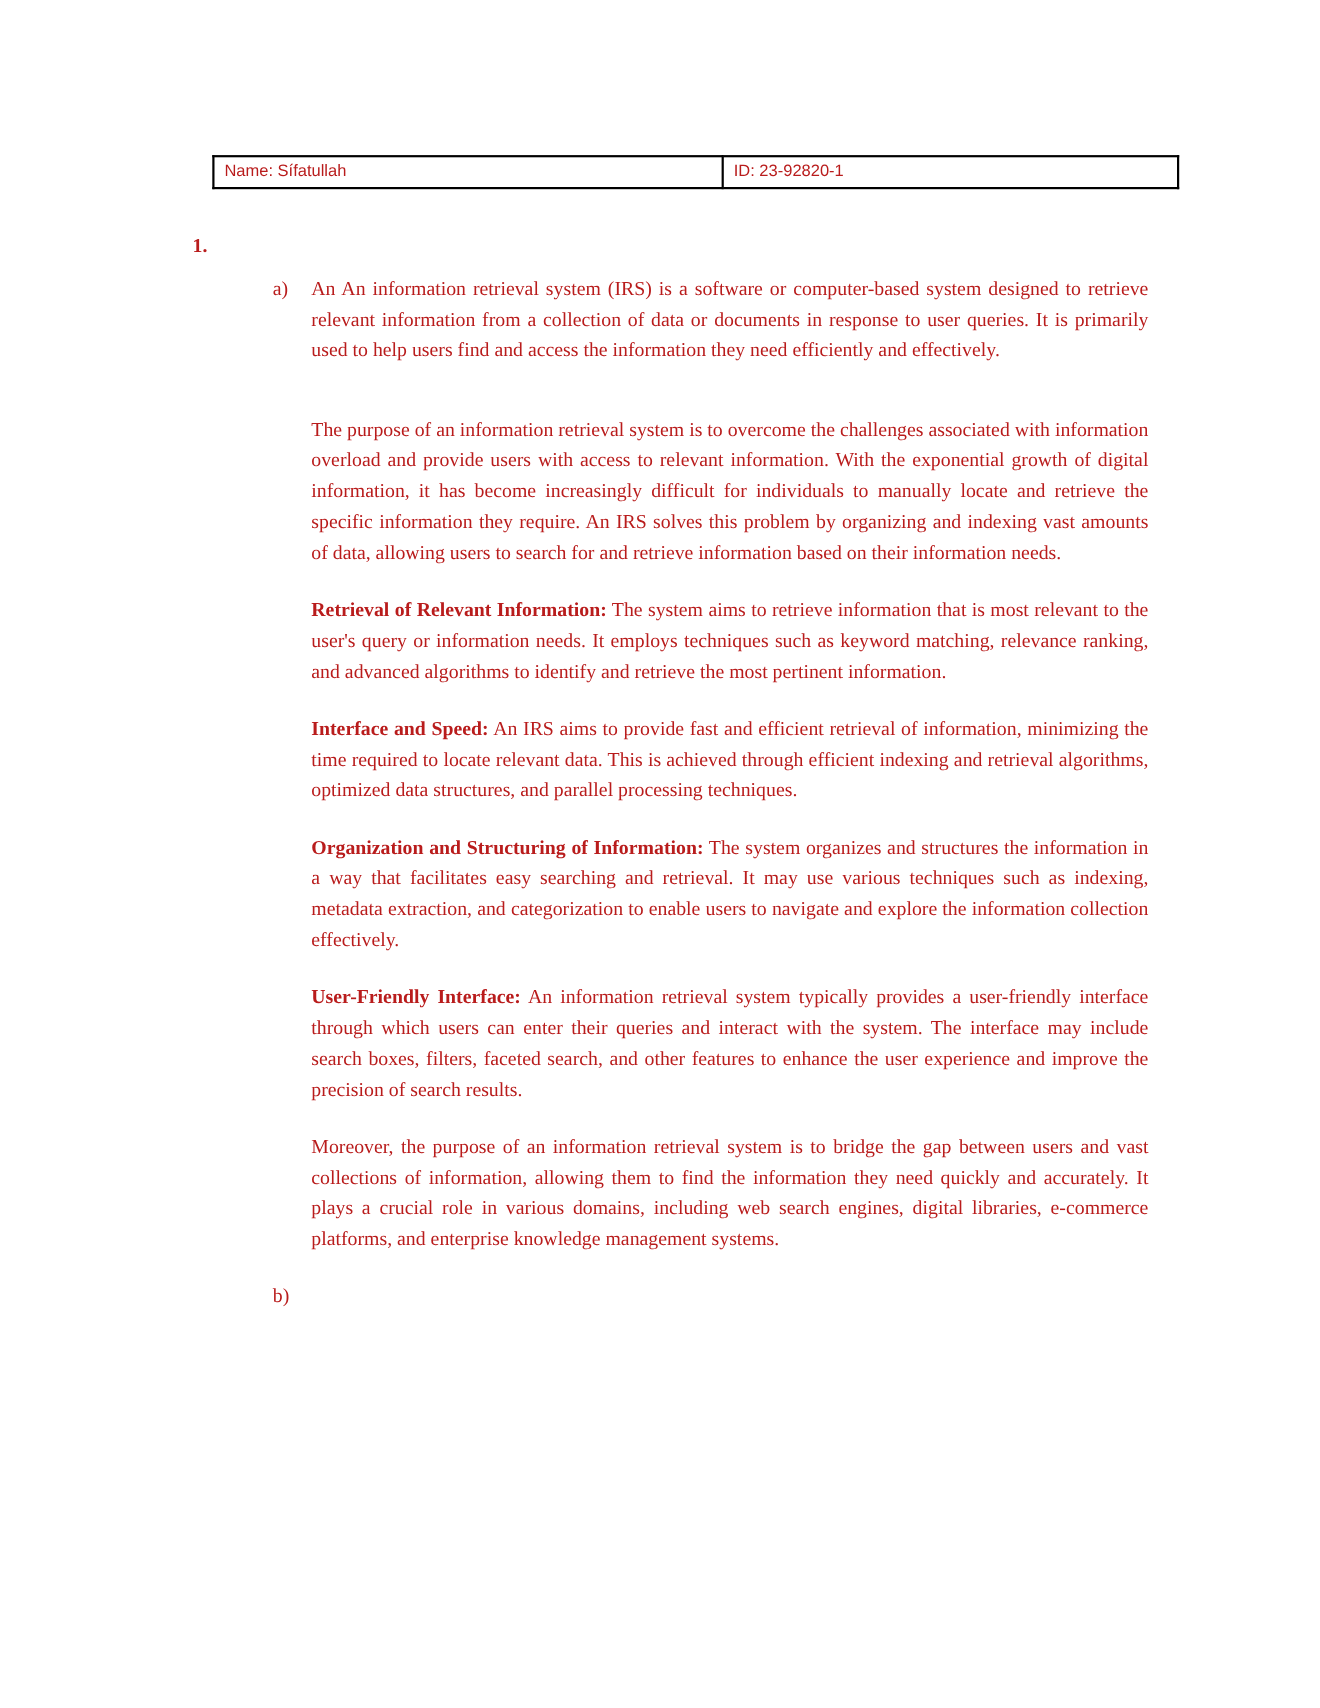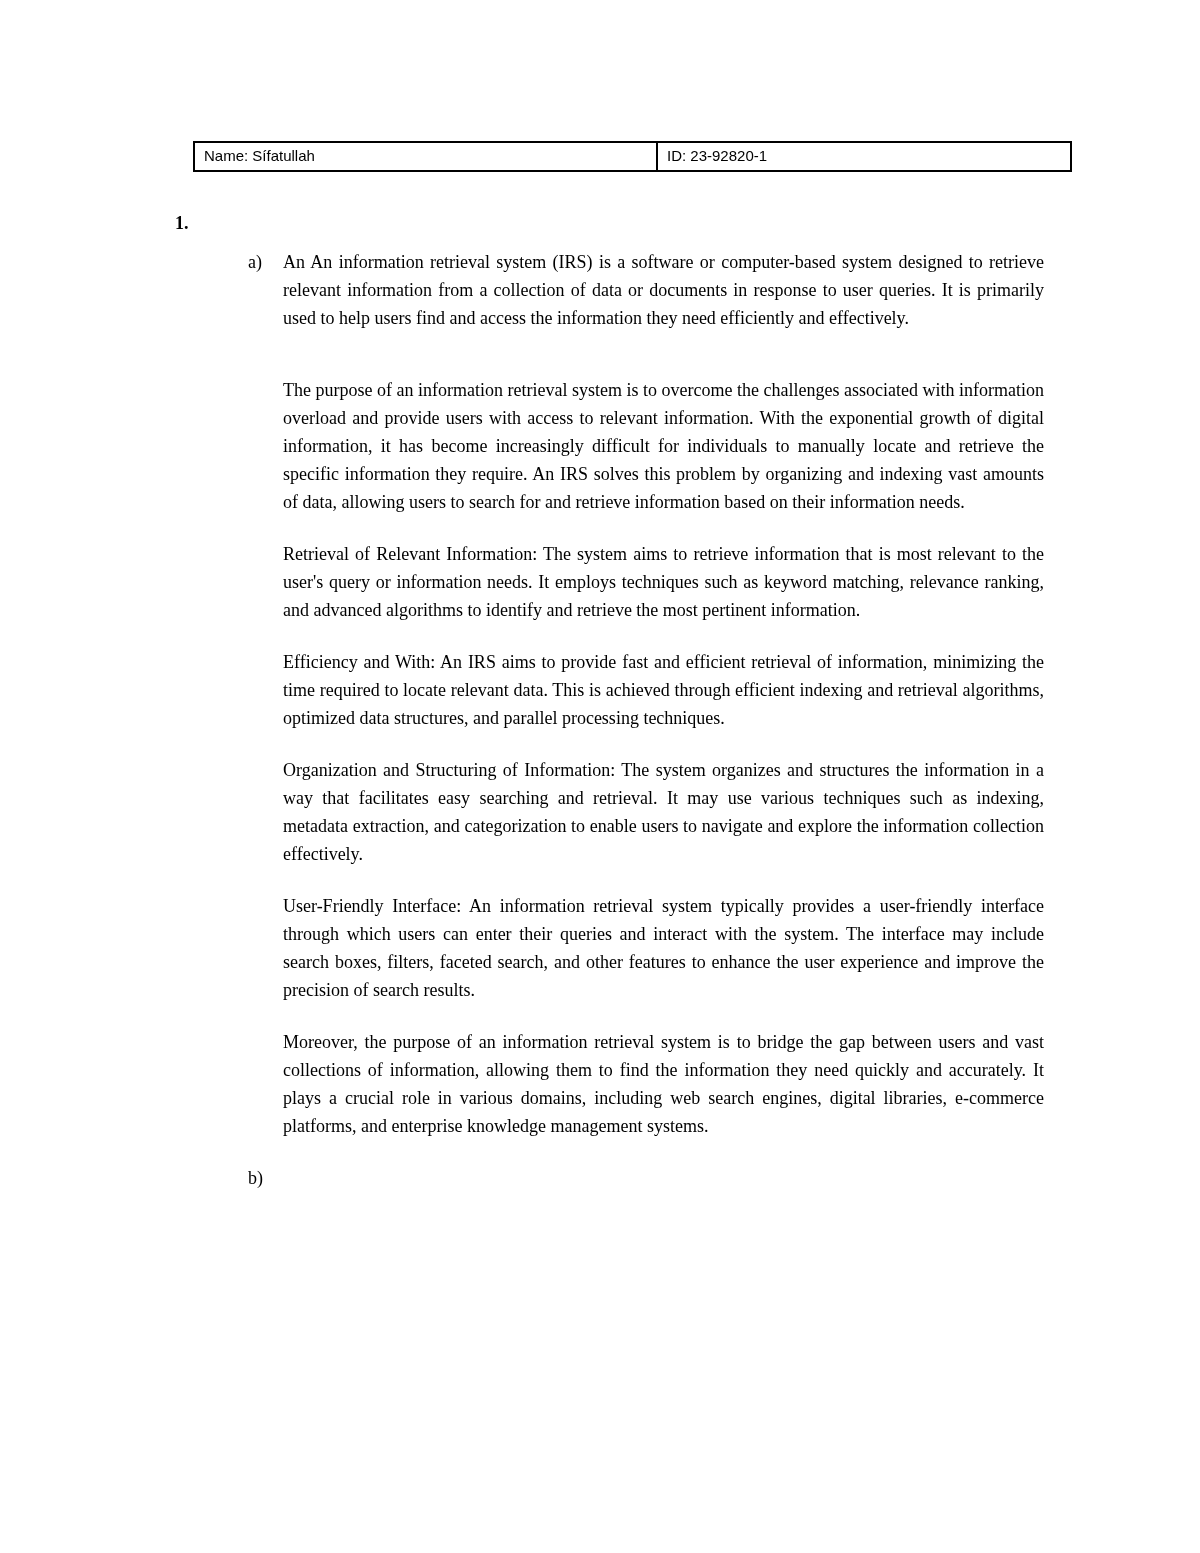--- a/index.html
+++ b/index.html
@@ -5,21 +5,21 @@
   html, body {
     margin: 0;
     padding: 0;
     background: #ffffff;
   }
   .page {
     position: relative;
     width: 1200px;
     height: 1553px;
     background: #ffffff;
-    color: #000000;
+    color: #b91c1c;
     font-family: "Liberation Serif", "DejaVu Serif", serif;
     overflow: hidden;
   }
 
   
   .header-table {
     position: absolute;
     left: 193px;
     top: 141px;
     width: 879px;
@@ -67,21 +67,21 @@
   }
   .item-body { width: 774px; }
 
   .para {
     margin: 24px 13px 0 0;
     text-align: justify;
     line-height: 28px;
   }
   .para.lead { margin-top: 0; }
   .para.gap-lg { margin-top: 44px; }
-  .b { font-weight: normal; }
+  .b { font-weight: bold; }
 </style>
 </head>
 <body>
 
 <div class="page">
 
   <table class="header-table">
     <tbody>
       <tr>
         <td class="cell-name">Name: Sífatullah</td>
@@ -100,21 +100,21 @@
       <span class="marker">a)</span>
       <div class="item-body">
 
         <p class="para lead">An An information retrieval system (IRS) is a software or computer-based system designed to retrieve relevant information from a collection of data or documents in response to user queries. It is primarily used to help users find and access the information they need efficiently and effectively.</p>
 
         <p class="para gap-lg"><span class="b"></span><span>The purpose of an information retrieval system is to overcome the challenges associated with information overload and provide users with access to relevant information. With the exponential growth of digital information, it has become increasingly difficult for individuals to manually locate and retrieve the specific information they require. An IRS solves this problem by organizing and indexing vast amounts of data, allowing users to search for and retrieve information based on their information needs.</span></p>
 
 
         <p class="para"><span class="b">Retrieval of Relevant Information:</span><span> The system aims to retrieve information that is most relevant to the user's query or information needs. It employs techniques such as keyword matching, relevance ranking, and advanced algorithms to identify and retrieve the most pertinent information.</span></p>
 
-        <p class="para"><span class="b">Efficiency and With:</span><span> An IRS aims to provide fast and efficient retrieval of information, minimizing the time required to locate relevant data. This is achieved through efficient indexing and retrieval algorithms, optimized data structures, and parallel processing techniques.</span></p>
+        <p class="para"><span class="b">Interface and Speed:</span><span> An IRS aims to provide fast and efficient retrieval of information, minimizing the time required to locate relevant data. This is achieved through efficient indexing and retrieval algorithms, optimized data structures, and parallel processing techniques.</span></p>
 
         <p class="para"><span class="b">Organization and Structuring of Information:</span><span> The system organizes and structures the information in a way that facilitates easy searching and retrieval. It may use various techniques such as indexing, metadata extraction, and categorization to enable users to navigate and explore the information collection effectively.</span></p>
 
         <p class="para"><span class="b">User-Friendly Interface:</span><span> An information retrieval system typically provides a user-friendly interface through which users can enter their queries and interact with the system. The interface may include search boxes, filters, faceted search, and other features to enhance the user experience and improve the precision of search results.</span></p>
 
         <p class="para"><span class="b"></span><span>Moreover, the purpose of an information retrieval system is to bridge the gap between users and vast collections of information, allowing them to find the information they need quickly and accurately. It plays a crucial role in various domains, including web search engines, digital libraries, e-commerce platforms, and enterprise knowledge management systems.</span></p>
 
       </div>
     </div>
 

